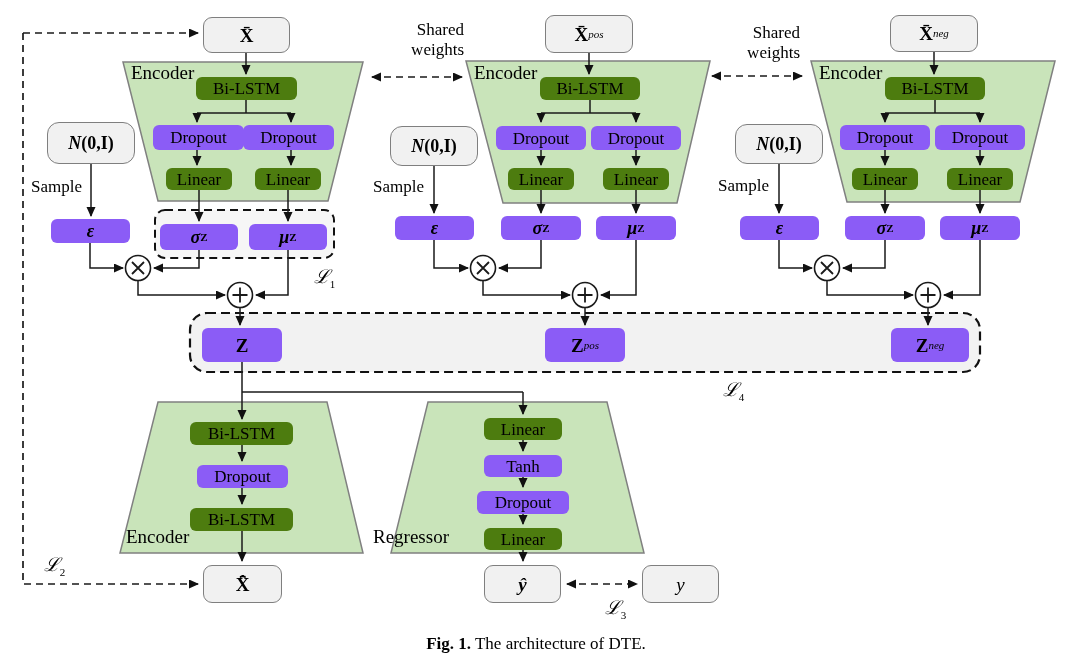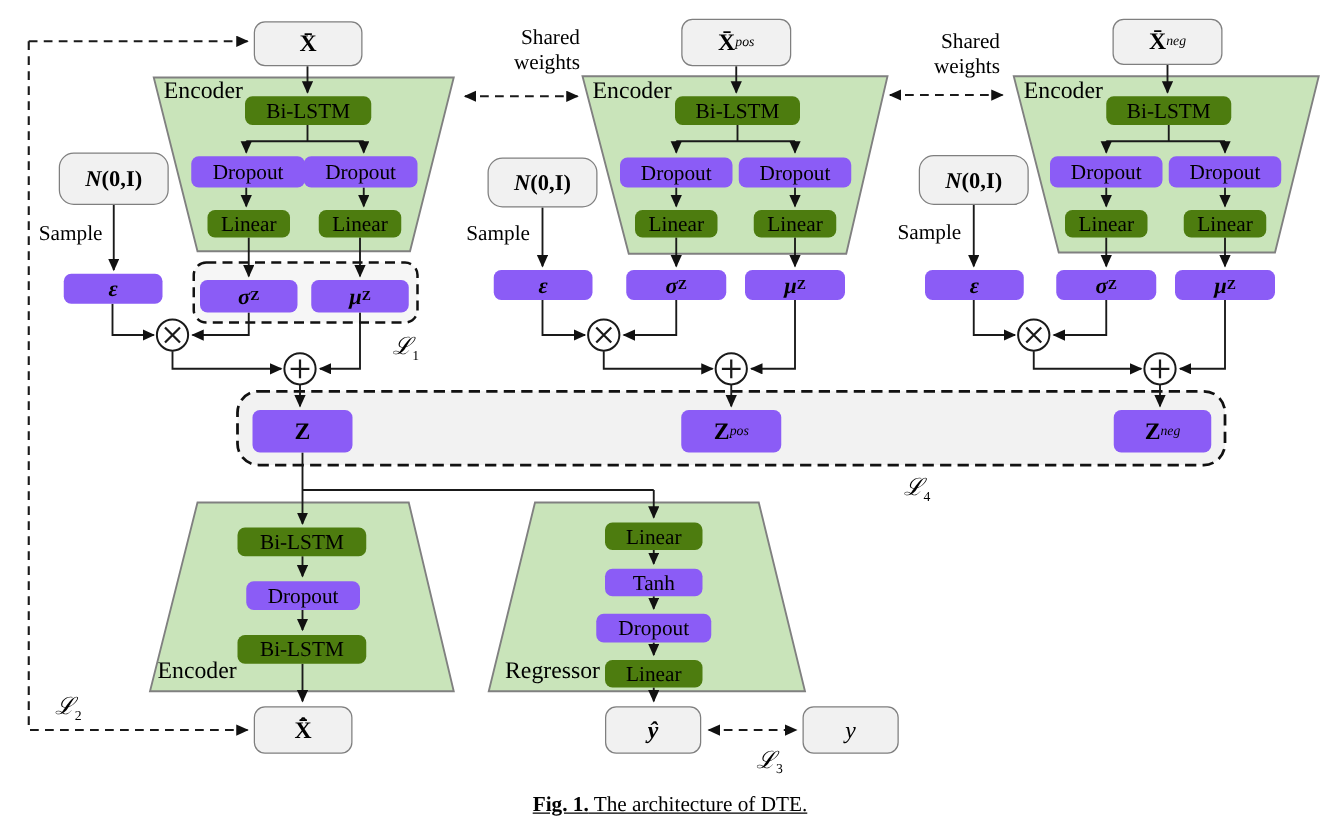--- a/index.html
+++ b/index.html
@@ -18,21 +18,21 @@
   .box-teal{background:#4d7c0f;border-radius:6px;}
   .lbl{position:absolute;font-size:19px;line-height:1.15;white-space:nowrap;}
   .lbl-sm{position:absolute;font-size:17px;line-height:1.15;white-space:nowrap;}
   .shared{text-align:right;white-space:normal;}
   .math{font-style:italic;font-weight:bold;}
   .mathsym{font-style:italic;font-weight:bold;font-size:18px;}
   .loss{position:absolute;font-size:19px;font-style:italic;white-space:nowrap;}
   .loss sub{font-size:11px;font-style:normal;}
   sub.sub-it{font-size:11px;font-style:italic;font-weight:normal;}
   sub.sub-b{font-size:11px;font-style:normal;font-weight:bold;}
-  .caption{position:absolute;left:0;top:634px;width:1072px;text-align:center;font-size:17px;text-decoration:underline;}
+  .caption{position:absolute;left:0;top:634px;width:1072px;text-align:center;font-size:17px;}
   .caption .capb{font-weight:bold;}
 </style>
 </head>
 <body>
 
 <div id="canvas">
 
   <svg id="wires" viewBox="0 0 1072 666">
     <defs>
       <marker id="ah" markerUnits="userSpaceOnUse" markerWidth="11" markerHeight="10" refX="9" refY="4.5" orient="auto-start-reverse">
@@ -266,21 +266,21 @@
       <sub class="sub-it"></sub>
   </div>
   <div class="loss" style="left:44px;top:551px;">
     <span>ℒ</span><sub>2</sub>
   </div>
 
   <div class="node box-teal" style="left:484px;top:418px;width:78px;height:22px;">Linear</div>
   <div class="node box-orange" style="left:484px;top:455px;width:78px;height:22px;">Tanh</div>
   <div class="node box-orange" style="left:477px;top:491px;width:92px;height:23px;">Dropout</div>
   <div class="node box-teal" style="left:484px;top:528px;width:78px;height:22px;">Linear</div>
-  <div class="lbl" style="left:404px;top:526px;">Regressor</div>
+  <div class="lbl" style="left:373px;top:526px;">Regressor</div>
   <div class="node box-gray" style="left:484px;top:565px;width:77px;height:38px;font-style:italic;">ŷ</div>
   <div class="node box-gray" style="left:642px;top:565px;width:77px;height:38px;font-style:italic;font-weight:normal;">y</div>
   <div class="loss" style="left:605px;top:594px;">
     <span>ℒ</span><sub>3</sub>
   </div>
 
   <div class="caption">
     <span class="capb">Fig. 1.</span><span> The architecture of DTE.</span>
   </div>
 

